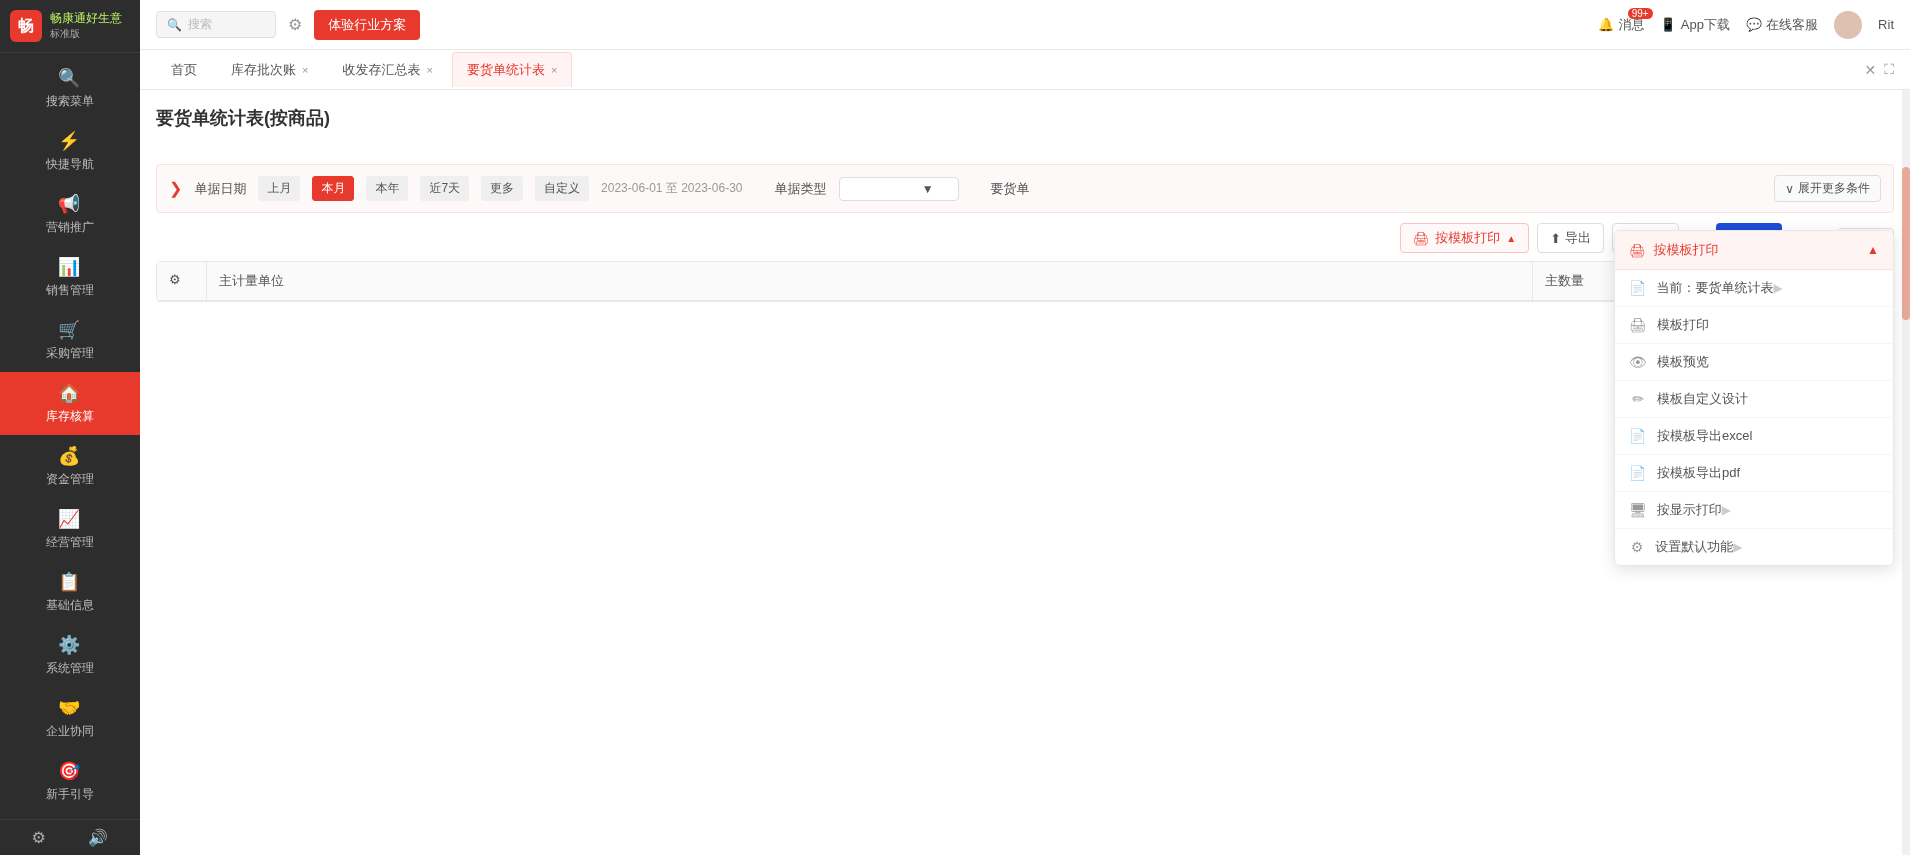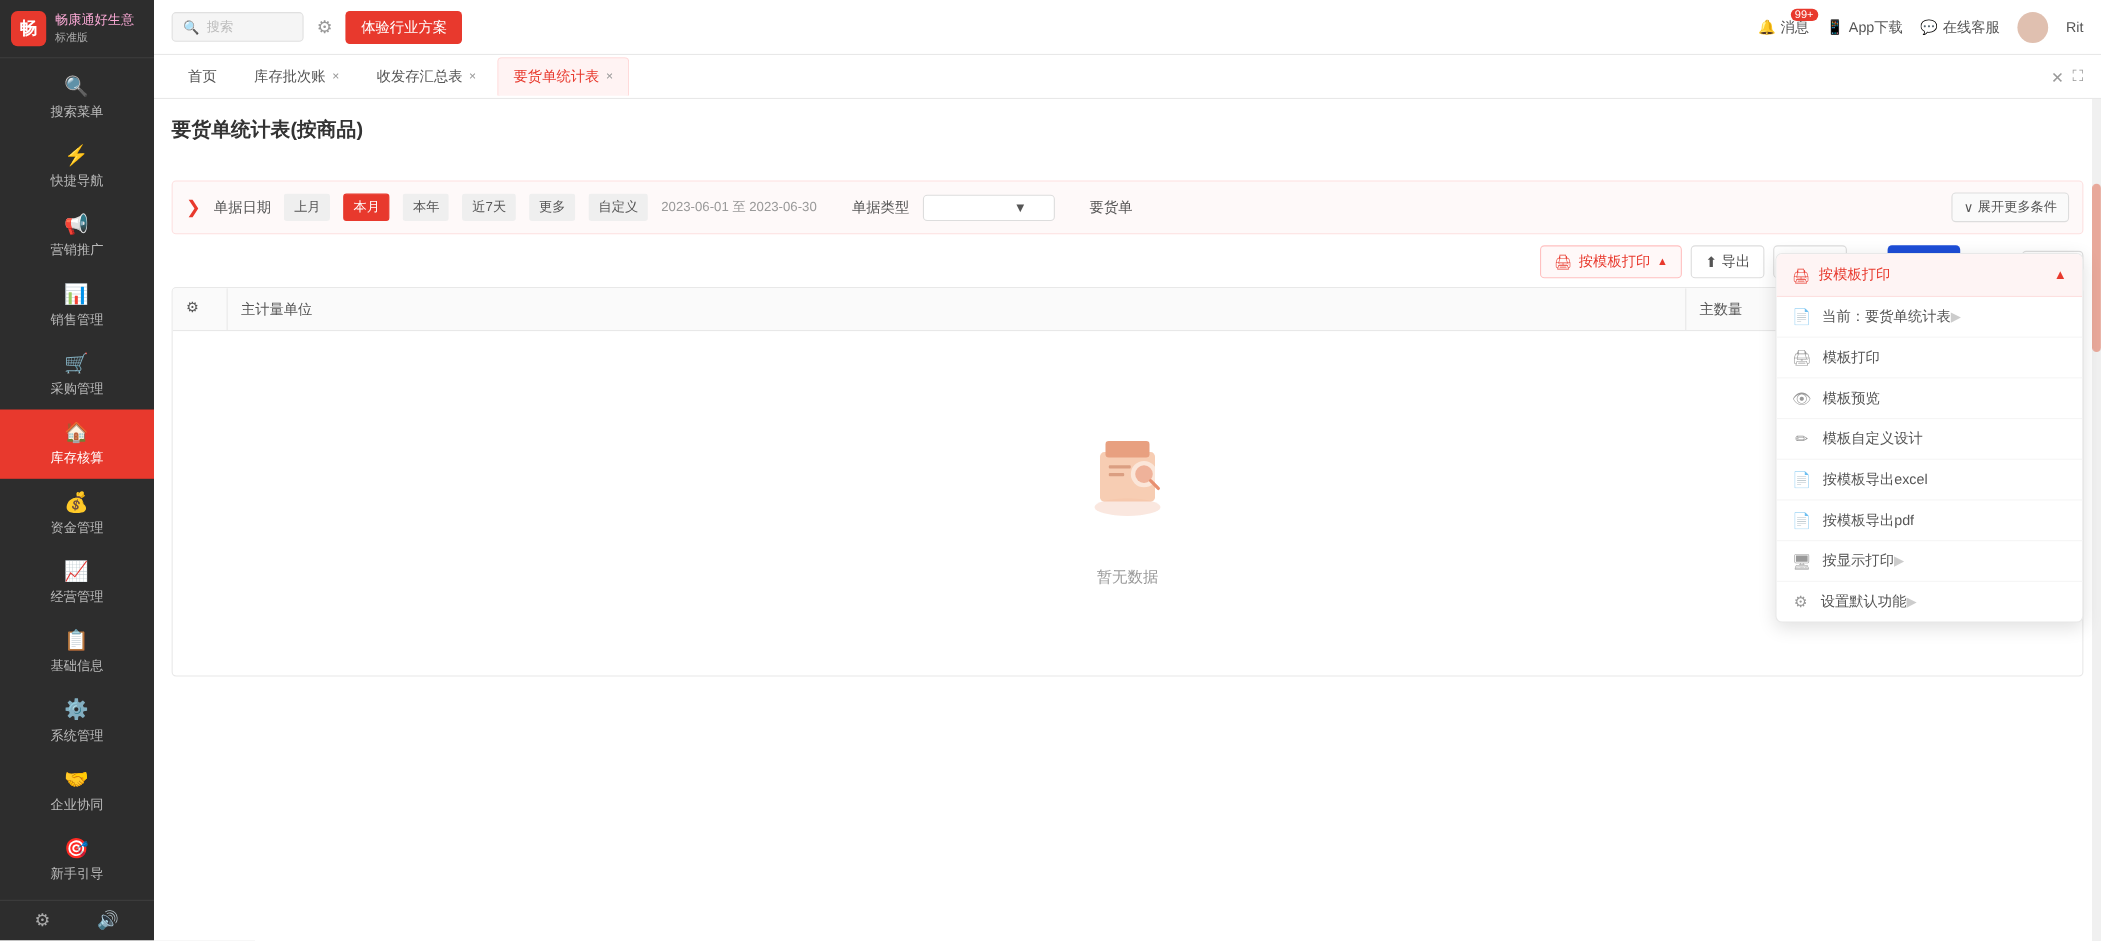--- a/index.html
+++ b/index.html
@@ -24,21 +24,21 @@
     }
     .sidebar-logo .logo-icon {
       width: 32px; height: 32px;
       background: #e8392d;
       border-radius: 6px;
       display: flex; align-items: center; justify-content: center;
       color: white; font-size: 16px; font-weight: bold;
       margin-right: 8px;
       flex-shrink: 0;
     }
-    .sidebar-logo .logo-text { font-size: 12px; color: #f9a8d4; line-height: 1.3; }
+    .sidebar-logo .logo-text { font-size: 12px; color: #bef264; line-height: 1.3; }
     .sidebar-logo .logo-badge { font-size: 10px; color: #aaa; }
     .sidebar-nav { flex: 1; overflow-y: auto; }
     .sidebar-nav::-webkit-scrollbar { width: 4px; }
     .sidebar-nav::-webkit-scrollbar-thumb { background: #555; }
     .nav-item {
       display: flex; flex-direction: column; align-items: center; justify-content: center;
       padding: 10px 6px;
       cursor: pointer; color: #bbb; font-size: 12px;
       text-align: center; gap: 4px;
       position: relative;
@@ -360,35 +360,20 @@
     </div>
 
     <div class="table-container">
       <div class="table-header" style="grid-template-columns: 50px 1fr 120px 120px 120px;">
         <div class="th">⚙</div>
         <div class="th">主计量单位</div>
         <div class="th">主数量</div>
         <div class="th">零售金额</div>
       </div>
 
-      <div class="empty-state">
-        <div class="empty-icon">
-          <svg width="100" height="100" viewBox="0 0 100 100">
-            <ellipse cx="50" cy="80" rx="30" ry="8" fill="#f5d0c0" opacity="0.5"></ellipse>
-            <rect x="25" y="30" width="50" height="45" rx="4" fill="#f5c0a0" opacity="0.8"></rect>
-            <rect x="30" y="20" width="40" height="15" rx="3" fill="#e8a080"></rect>
-            <circle cx="65" cy="50" r="12" fill="#fff" opacity="0.5"></circle>
-            <circle cx="65" cy="50" r="8" fill="#e89070" opacity="0.6"></circle>
-            <line x1="71" y1="56" x2="78" y2="63" stroke="#e89070" stroke-width="3" stroke-linecap="round"></line>
-            <rect x="33" y="42" width="20" height="3" rx="1" fill="#c07050" opacity="0.5"></rect>
-            <rect x="33" y="49" width="14" height="3" rx="1" fill="#c07050" opacity="0.5"></rect>
-          </svg>
-        </div>
-        <span class="empty-text">暂无数据</span>
-      </div>
     </div>
 
     <div class="dropdown-menu">
       <div class="dropdown-header">
         <div style="display:flex;align-items:center;gap:8px;">
           <span>🖨</span>
           <span>按模板打印</span>
         </div>
         <span class="chevron">▲</span>
       </div>

